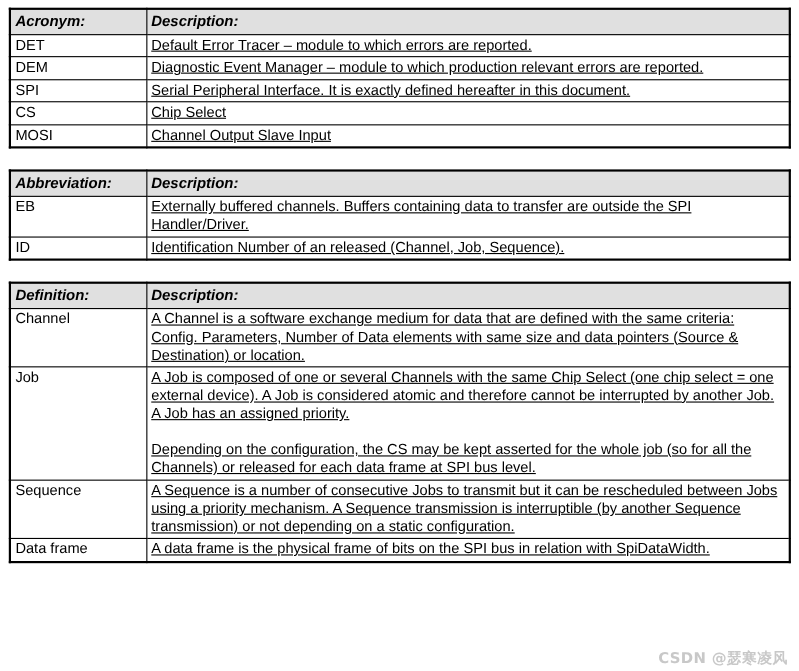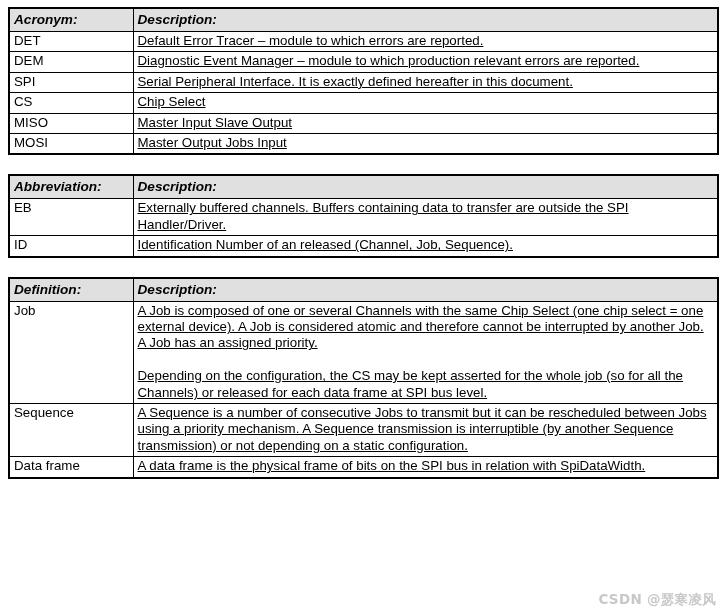--- a/index.html
+++ b/index.html
@@ -108,29 +108,23 @@
             <p class="cell-p">Serial Peripheral Interface. It is exactly defined hereafter in this document.</p>
           </td>
       </tr>
       <tr>
         <td>CS</td>
         <td>
             <p class="cell-p">Chip Select</p>
           </td>
       </tr>
       <tr>
-        <td>MISO</td>
-        <td>
-            <p class="cell-p">Master Input Slave Output</p>
-          </td>
-      </tr>
-      <tr>
         <td>MOSI</td>
         <td>
-            <p class="cell-p">Master Output Jobs Input</p>
+            <p class="cell-p">Channel Output Slave Input</p>
           </td>
       </tr>
     </tbody>
   </table>
 
   <table class="doc-table">
     <colgroup>
         <col class="c-term">
         <col class="c-desc">
       </colgroup>
@@ -162,20 +156,26 @@
         <col class="c-desc">
       </colgroup>
     <thead>
       <tr>
         <th>Definition:</th>
         <th>Description:</th>
       </tr>
     </thead>
     <tbody>
       <tr>
+        <td>Channel</td>
+        <td>
+            <p class="cell-p">A Channel is a software exchange medium for data that are defined with the same criteria: Config. Parameters, Number of Data elements with same size and data pointers (Source &amp; Destination) or location.</p>
+          </td>
+      </tr>
+      <tr>
         <td>Job</td>
         <td>
           <p class="cell-p">A Job is composed of one or several Channels with the same Chip Select (one chip select = one external device). A Job is considered atomic and therefore cannot be interrupted by another Job. A Job has an assigned priority.</p>
           <p class="cell-p">Depending on the configuration, the CS may be kept asserted for the whole job (so for all the Channels) or released for each data frame at SPI bus level.</p>
         </td>
       </tr>
       <tr>
         <td>Sequence</td>
         <td>
             <p class="cell-p">A Sequence is a number of consecutive Jobs to transmit but it can be rescheduled between Jobs using a priority mechanism. A Sequence transmission is interruptible (by another Sequence transmission) or not depending on a static configuration.</p>

